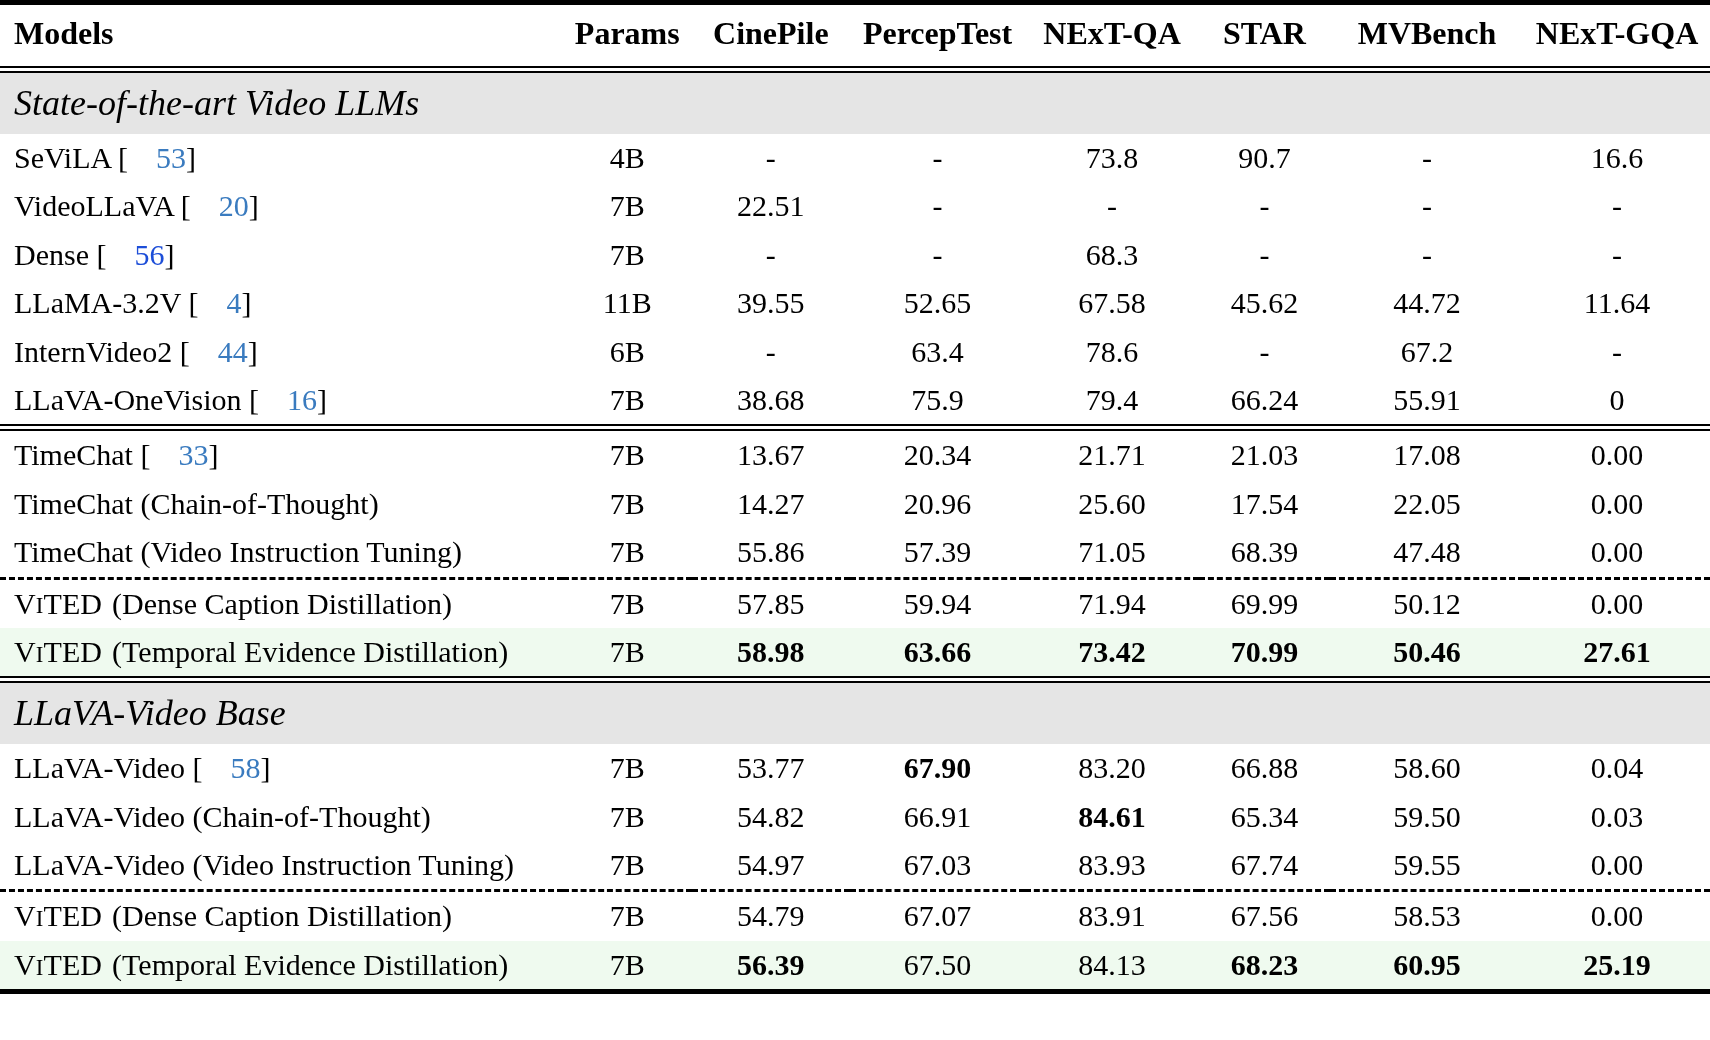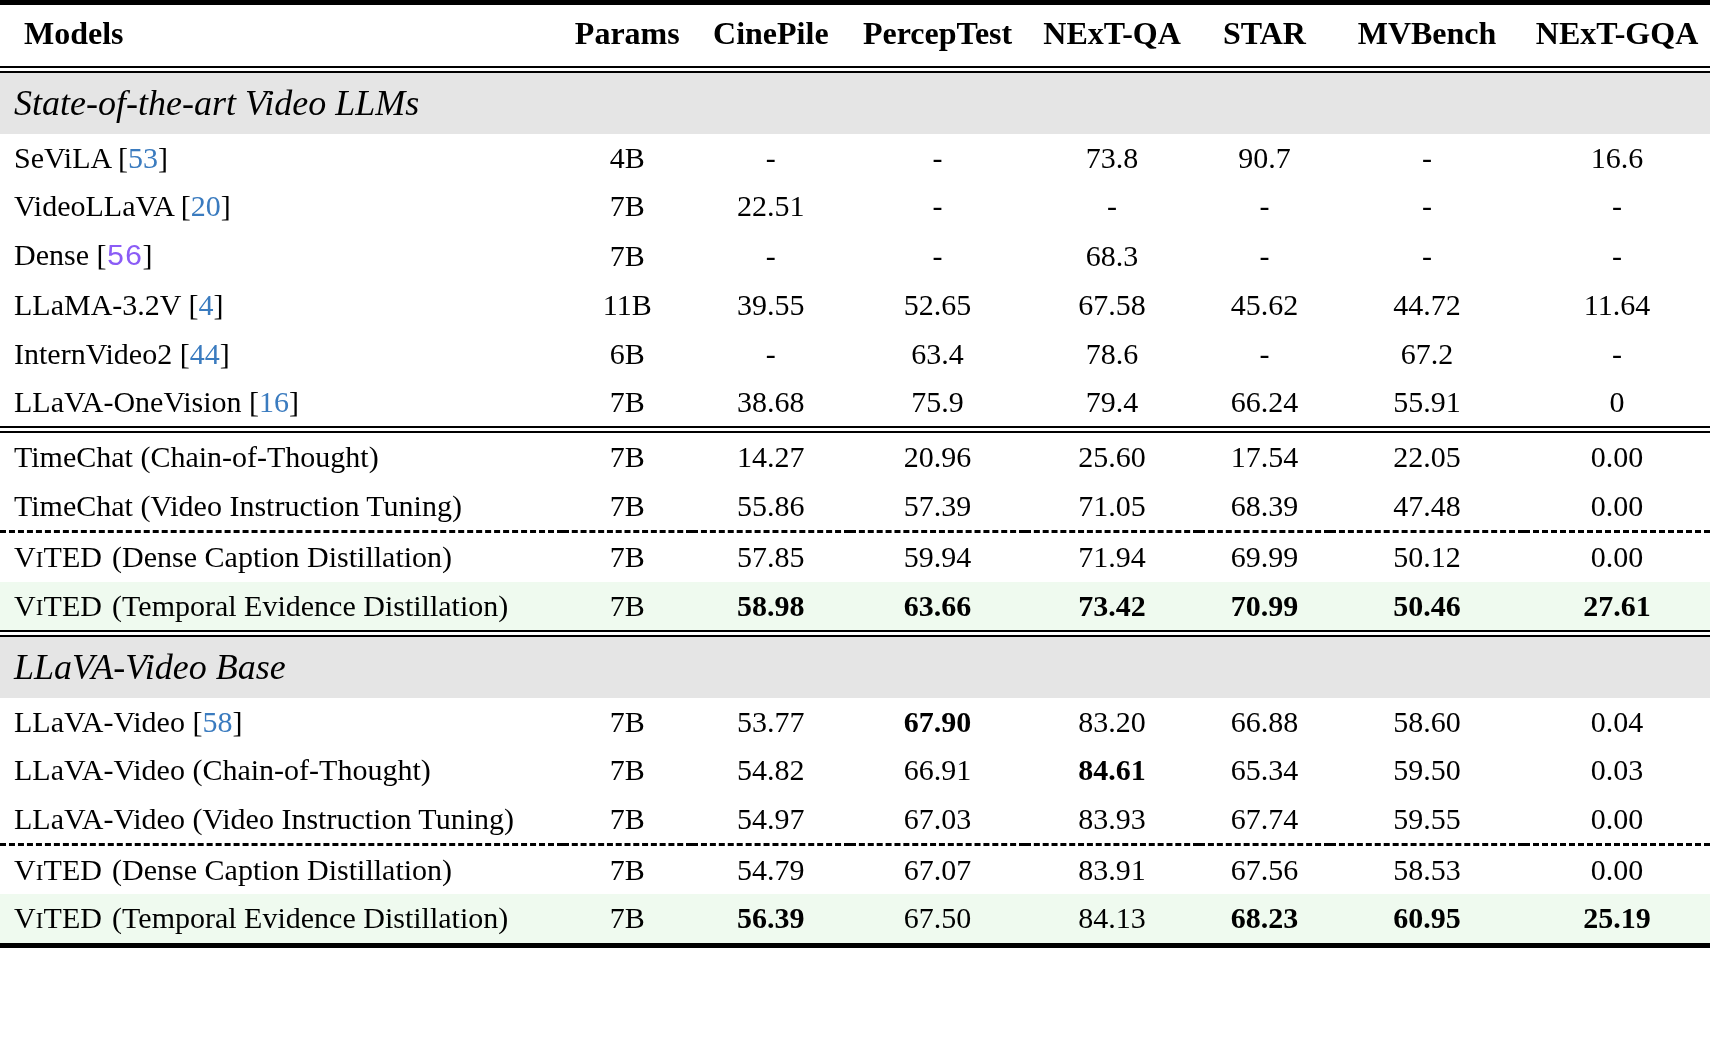--- a/index.html
+++ b/index.html
@@ -75,21 +75,21 @@
   tr.header-row th {
     font-weight: bold;
     font-size: 32px;
     padding: 10px 0 14px 0;
     text-align: center;
     vertical-align: bottom;
     white-space: nowrap;
   }
   tr.header-row th.models-head {
     text-align: left;
-    padding-left: 24px;
+    padding-left: 14px;
   }
 
   
   tr.section-row td {
     background: #e5e5e5;
     font-style: italic;
     font-size: 36px;
     padding: 9px 0 10px 14px;
     text-align: left;
   }
@@ -103,21 +103,21 @@
   }
   tr.data-row td.model-cell {
     text-align: left;
     padding-left: 14px;
   }
   tr.data-row.highlight td {
     background: #effaef;
   }
   td.bold-val { font-weight: bold; }
 
-  .cite { color: #3a7bbf; }
+  .cite { color: #3a7bbf; margin-left: 28px; }
 
   .vited {
     letter-spacing: 0.1px;
   }
   .vited .sc {
     font-size: 0.76em;
     position: relative;
     top: -0.01em;
   }
   .vited-gap { display: inline-block; width: 10px; }
@@ -171,21 +171,21 @@
           <td class="model-cell"><span>VideoLLaVA</span> [<a class="cite" href="#" style="text-decoration: none; color: rgb(58, 123, 191);">20</a>]</td>
           <td>7B</td>
           <td>22.51</td>
           <td>-</td>
           <td>-</td>
           <td>-</td>
           <td>-</td>
           <td>-</td>
         </tr>
         <tr class="data-row">
-          <td class="model-cell"><span>Dense</span> [<a class="cite" href="#" style="text-decoration: none; color: #8b5cf6; font-family: Liberation Mono, monospace;">56</a>]</td>
+          <td class="model-cell"><span>Dense</span> [<a class="cite" href="#" style="text-decoration: none; color: #1d4ed8;">56</a>]</td>
           <td>7B</td>
           <td>-</td>
           <td>-</td>
           <td>68.3</td>
           <td>-</td>
           <td>-</td>
           <td>-</td>
         </tr>
         <tr class="data-row">
           <td class="model-cell"><span>LLaMA-3.2V</span> [<a class="cite" href="#" style="text-decoration: none; color: rgb(58, 123, 191);">4</a>]</td>
@@ -214,20 +214,30 @@
           <td>75.9</td>
           <td>79.4</td>
           <td>66.24</td>
           <td>55.91</td>
           <td>0</td>
         </tr>
         <tr class="rule-double">
           <td colspan="8"></td>
         </tr>
         <tr class="data-row">
+          <td class="model-cell"><span>TimeChat</span> [<a class="cite" href="#" style="text-decoration: none; color: rgb(58, 123, 191);">33</a>]</td>
+          <td>7B</td>
+          <td>13.67</td>
+          <td>20.34</td>
+          <td>21.71</td>
+          <td>21.03</td>
+          <td>17.08</td>
+          <td>0.00</td>
+        </tr>
+        <tr class="data-row">
           <td class="model-cell"><span>TimeChat (Chain-of-Thought)</span></td>
           <td>7B</td>
           <td>14.27</td>
           <td>20.96</td>
           <td>25.60</td>
           <td>17.54</td>
           <td>22.05</td>
           <td>0.00</td>
         </tr>
         <tr class="data-row">

